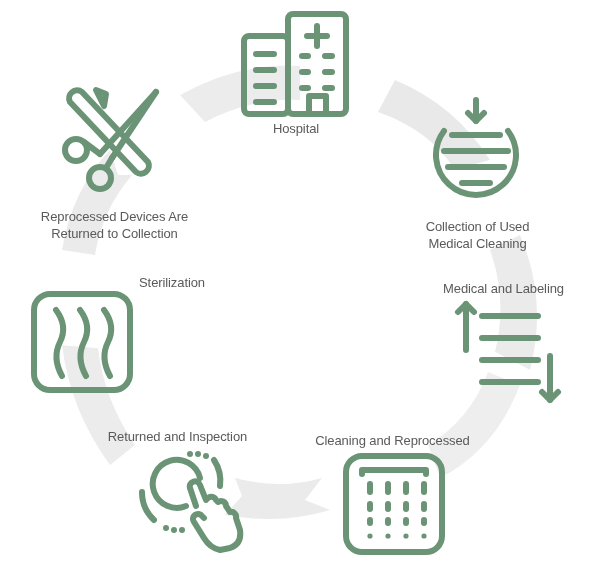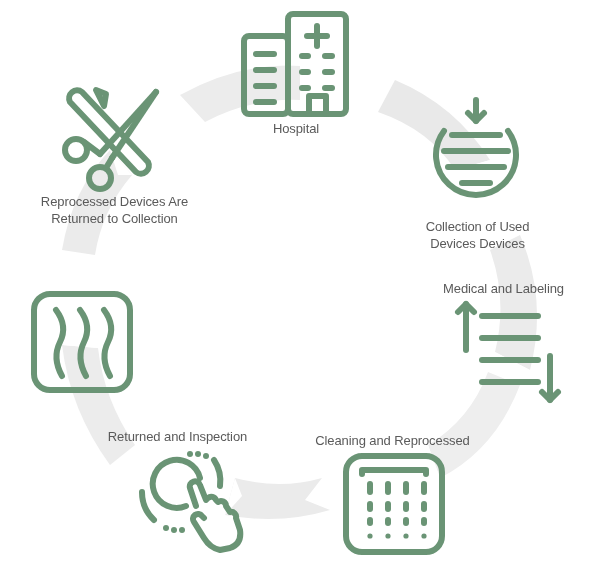--- a/index.html
+++ b/index.html
@@ -77,21 +77,21 @@
         <path d="M 14 34 A 40 40 0 1 0 78 34"></path>
         <line x1="22" y1="38" x2="70" y2="38"></line>
         <line x1="14" y1="54" x2="78" y2="54"></line>
         <line x1="18" y1="70" x2="74" y2="70"></line>
         <line x1="32" y1="86" x2="60" y2="86"></line>
       </g>
     </svg>
   </div>
   <div class="label" style="left:405px;top:218px;width:145px;">
     <div>Collection of Used</div>
-    <div>Devices Devices</div>
+    <div>Medical Cleaning</div>
   </div>
 
   <div class="label" style="left:436px;top:280px;width:135px;">Medical and Labeling</div>
   <div class="icon" style="left:456px;top:298px;width:110px;height:110px;">
     <svg viewBox="0 0 110 110">
       <g fill="none" stroke="#6a9475" stroke-width="6" stroke-linecap="round" stroke-linejoin="round">
         <line x1="10" y1="52" x2="10" y2="6"></line>
         <polyline points="2,14 10,6 18,14"></polyline>
         <line x1="26" y1="18" x2="82" y2="18"></line>
         <line x1="26" y1="40" x2="82" y2="40"></line>
@@ -145,20 +145,21 @@
           <circle cx="72" cy="8" r="3"></circle>
           <circle cx="56" cy="6" r="3"></circle>
         <circle cx="32" cy="80" r="3"></circle>
           <circle cx="40" cy="82" r="3"></circle>
           <circle cx="48" cy="82" r="3"></circle>
       </g>
     </svg>
   </div>
 
   <div class="label" style="left:72px;top:274px;width:160px;">
+    <div style="padding-left:40px;">Sterilization</div>
   </div>
   <div class="icon" style="left:30px;top:290px;width:104px;height:104px;">
     <svg viewBox="0 0 104 104">
       <g fill="none" stroke="#6a9475" stroke-width="6" stroke-linecap="round" stroke-linejoin="round">
         <rect x="4" y="4" width="96" height="96" rx="16"></rect>
         <path d="M 26 20 Q 38 36 30 52 Q 22 68 32 86"></path>
         <path d="M 50 20 Q 62 36 54 52 Q 46 68 56 86"></path>
         <path d="M 74 20 Q 86 36 78 52 Q 70 68 80 86"></path>
       </g>
     </svg>
@@ -171,18 +172,18 @@
         <path d="M 36 6 L 44 22 L 46 10 Z"></path>
         <path d="M 96 8 L 40 70"></path>
         <path d="M 96 8 L 52 74"></path>
         <circle cx="16" cy="66" r="11"></circle>
         <circle cx="40" cy="94" r="11"></circle>
         <line x1="24" y1="58" x2="40" y2="70"></line>
         <line x1="46" y1="84" x2="52" y2="74"></line>
       </g>
     </svg>
   </div>
-  <div class="label" style="left:22px;top:193px;width:185px;">
+  <div class="label" style="left:22px;top:208px;width:185px;">
     <div>Reprocessed Devices Are</div>
     <div>Returned to Collection</div>
   </div>
 
 </div>
 
 </body></html>

